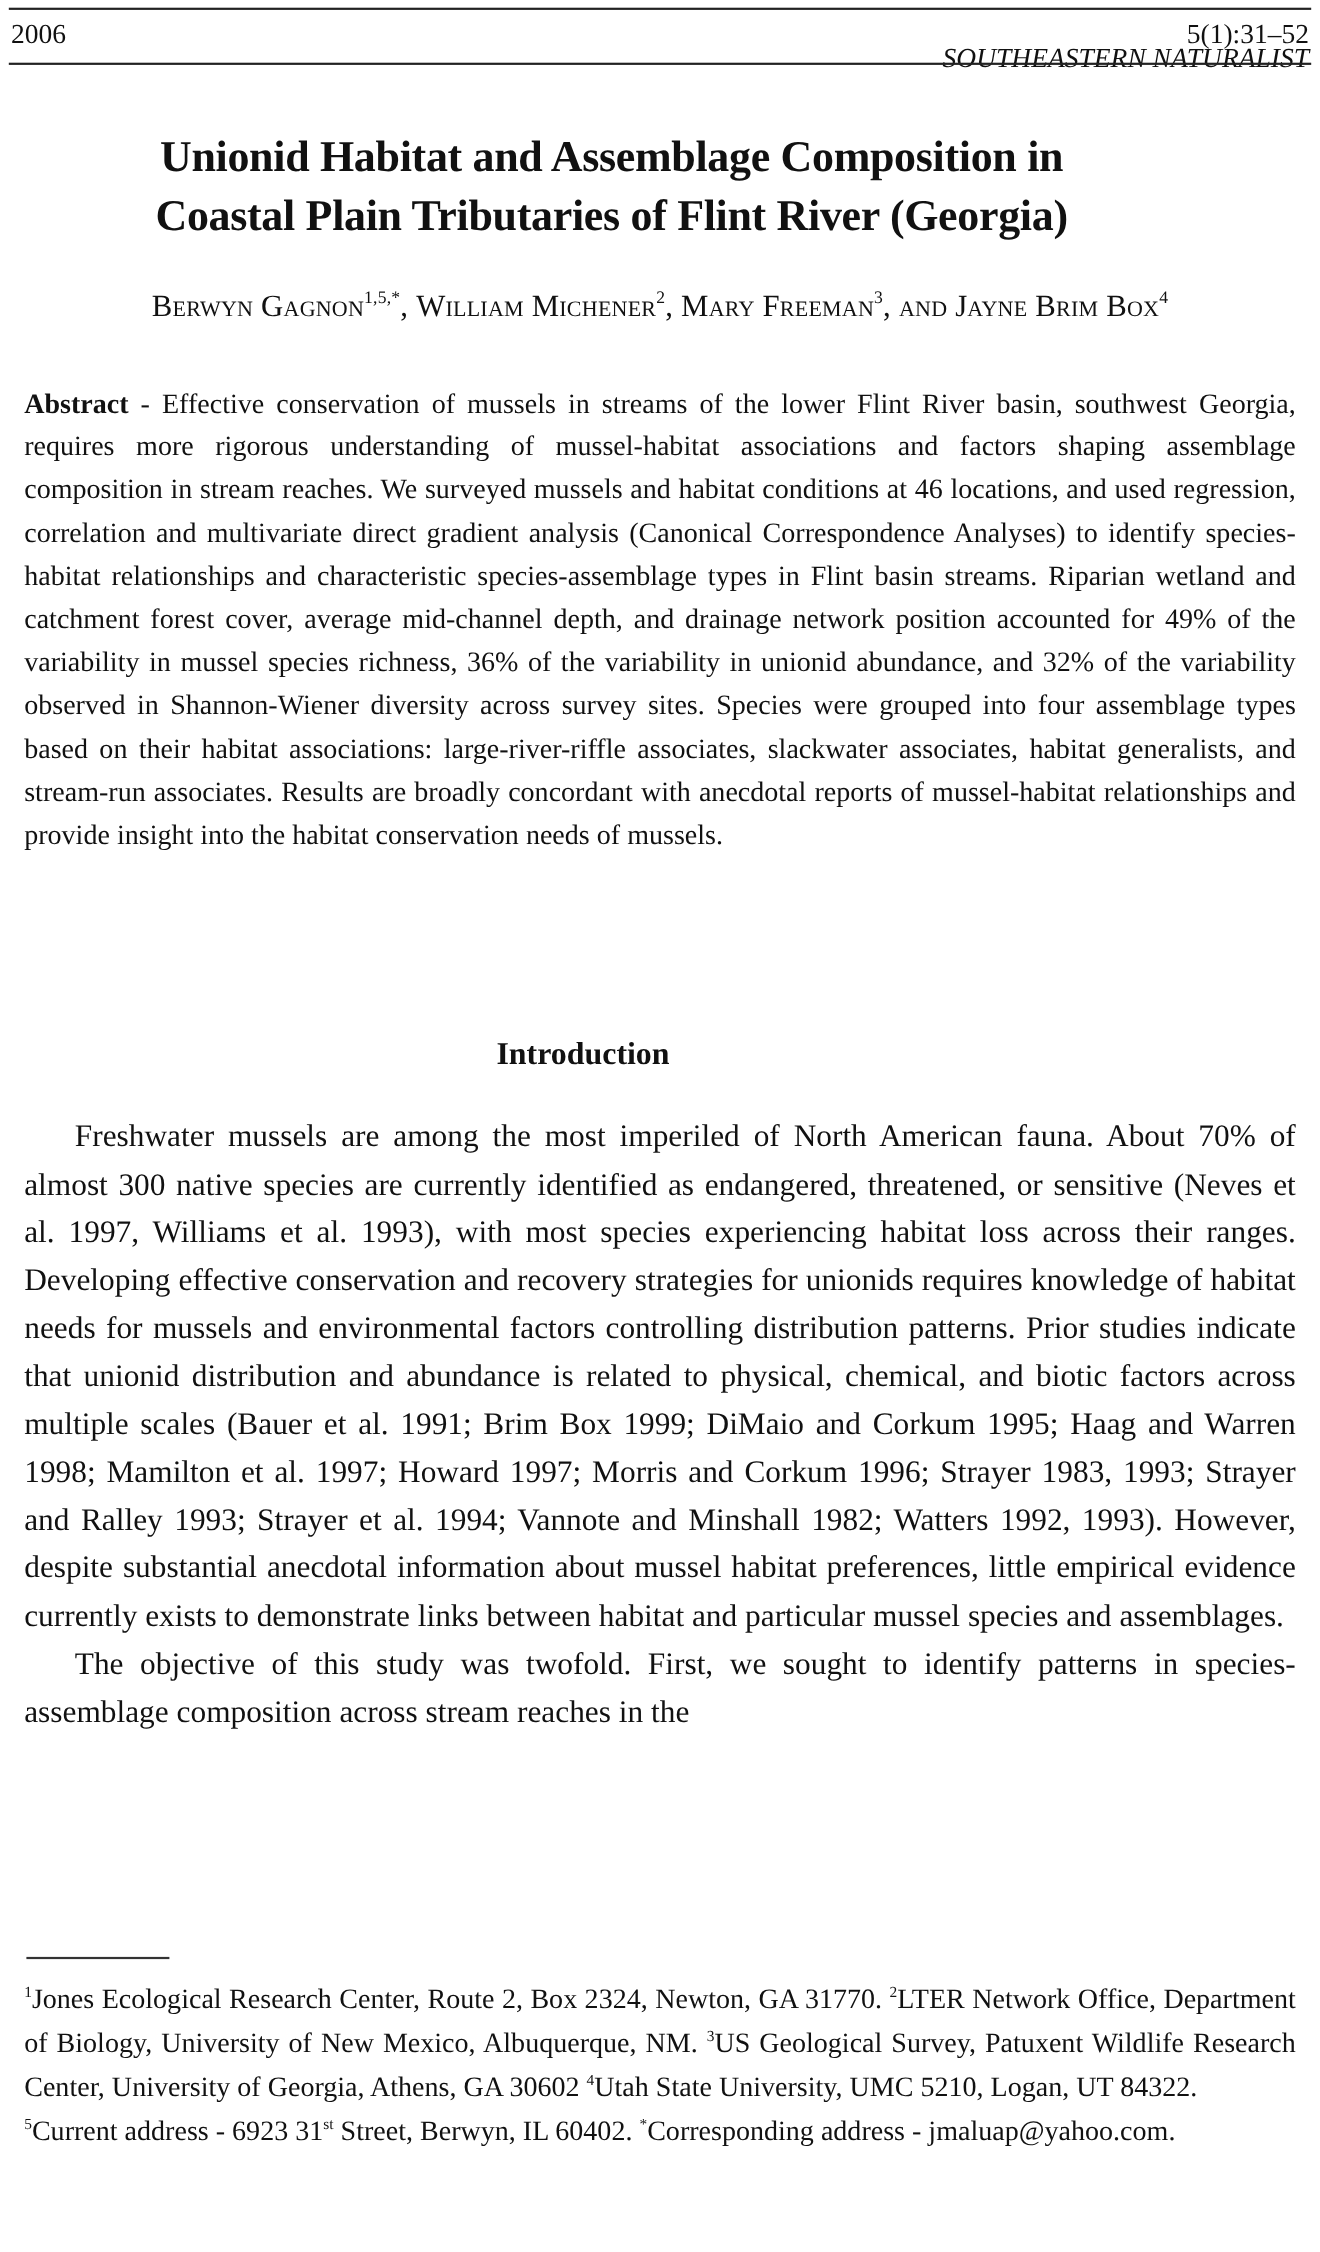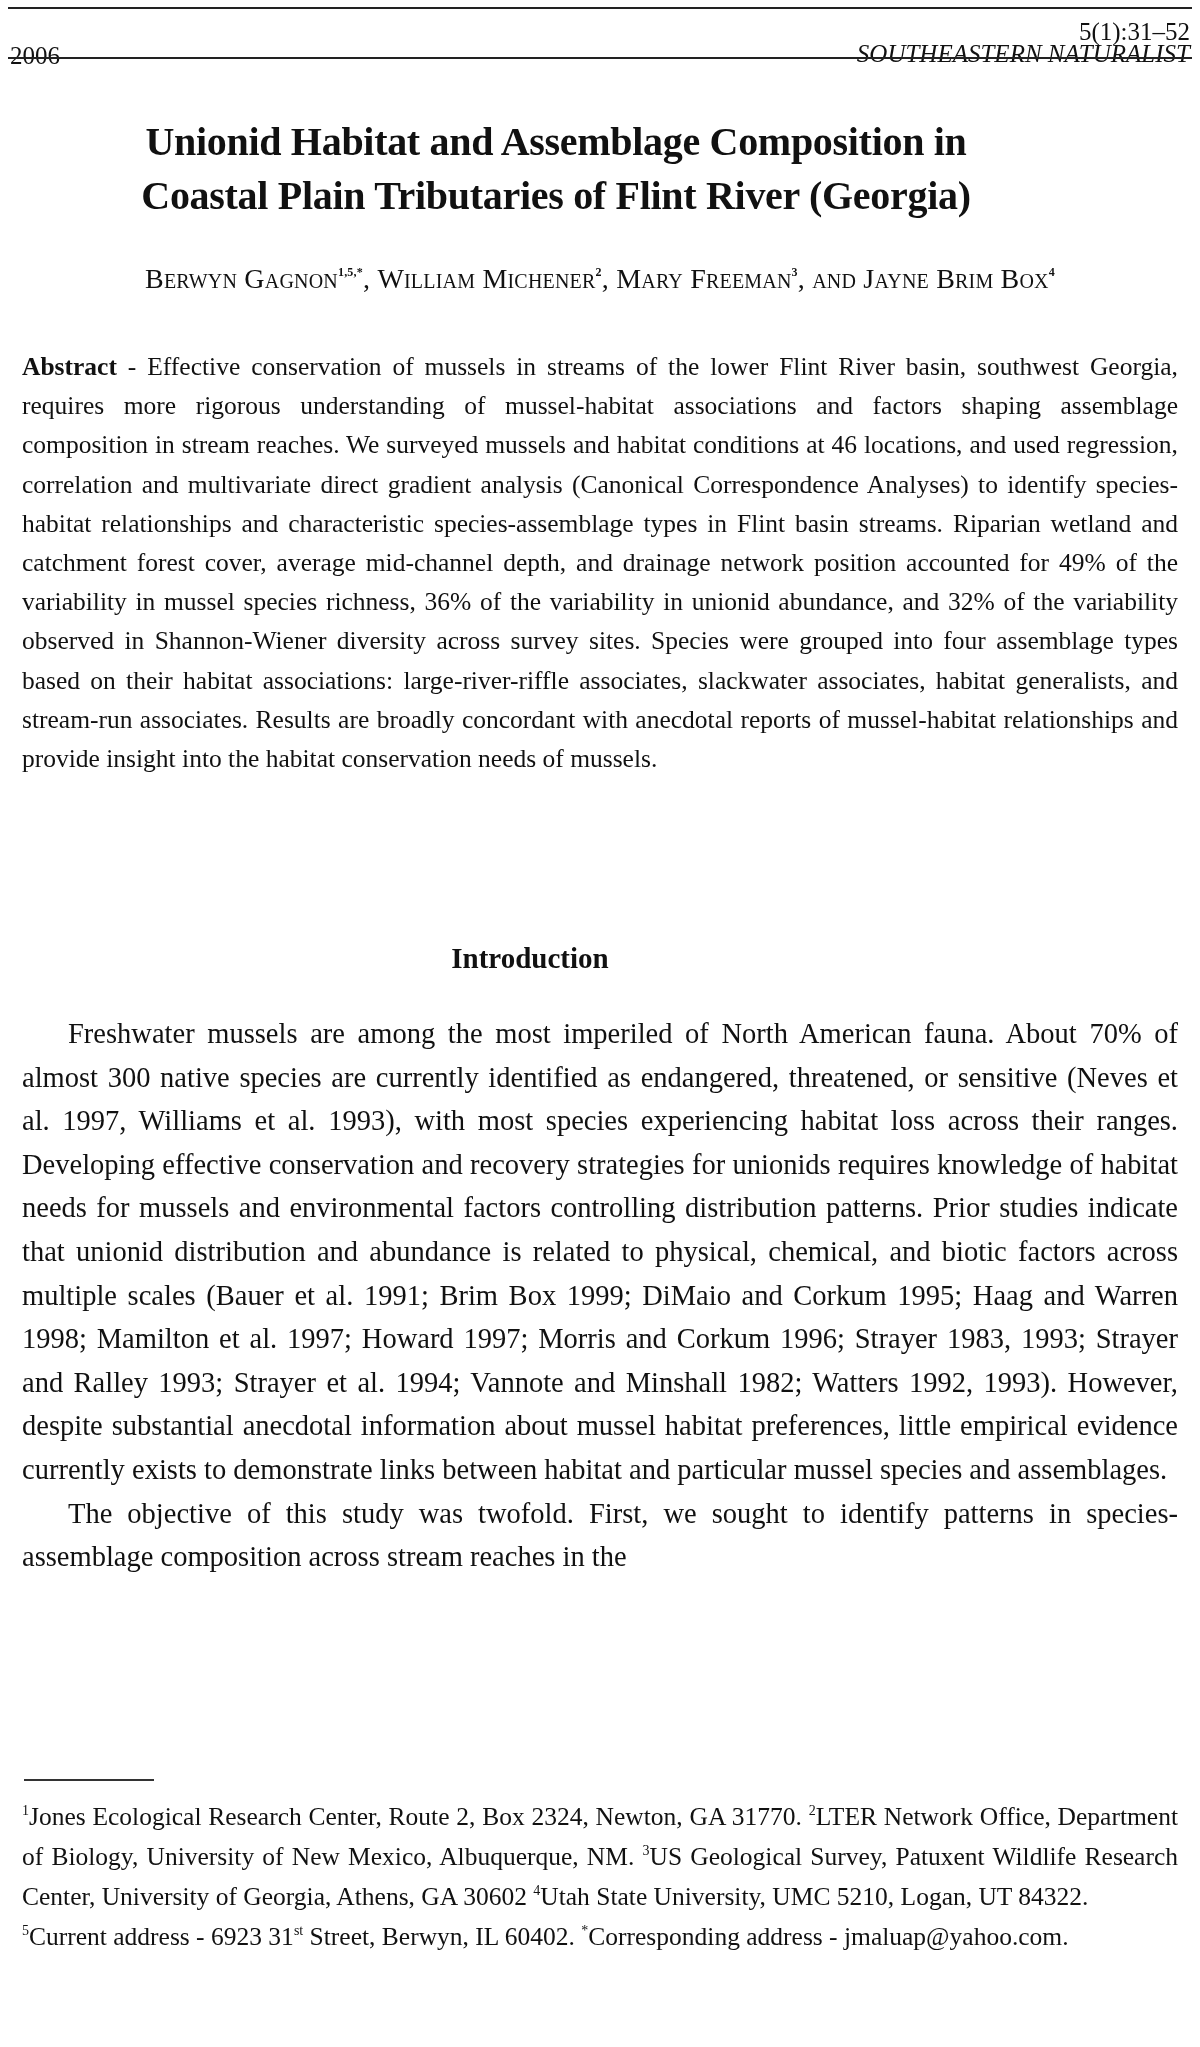--- a/index.html
+++ b/index.html
@@ -3,33 +3,33 @@
 <meta charset="utf-8">
 <style>
   html, body { margin: 0; padding: 0; background: #ffffff; }
   body {
     width: 1200px; height: 2047px; overflow: hidden; position: relative;
     font-family: "Liberation Serif", "DejaVu Serif", serif; color: #111;
   }
   .page { position: absolute; left: 0; top: 0; width: 1200px; height: 2047px; }
   .rule { position: absolute; left: 8px; width: 1184px; height: 2px; background: #222; }
   .hdr { position: absolute; top: 14px; left: 10px; right: 10px; height: 36px; font-size: 25px; }
-  .hdr .l { position: absolute; left: 0; top: 4px; margin-top: 24px; }
+  .hdr .l { position: absolute; left: 0; top: 4px; }
   .hdr .c { position: absolute; left: 0; right: 0; text-align: right; top: 4px; font-style: italic; margin-top: 22px; }
   .hdr .r { position: absolute; right: 0; top: 4px; }
   .title {
     position: absolute; top: 115px; left: 0; width: 1112px; text-align: center;
     font-weight: bold; font-size: 40px; line-height: 54px; letter-spacing: -0.3px;
   }
   .authors {
     position: absolute; top: 263px; left: 0; width: 1200px; text-align: center;
     font-size: 28px; letter-spacing: 0.2px;
   }
   .authors .sc { font-variant: small-caps; }
-  .authors sup { font-size: 12px; vertical-align: 12px; line-height: 0; font-weight: bold; }
+  .authors sup { font-size: 16px; vertical-align: 12px; line-height: 0; }
   .abstract, .body-text, .footnotes {
     position: absolute; left: 22px; width: 1156px; text-align: justify;
   }
   .abstract { top: 347px; font-size: 25.5px; line-height: 39.2px; }
   .abstract .lbl { font-weight: bold; }
   .section-heading {
     position: absolute; top: 942px; left: 0; width: 1060px; text-align: center;
     font-weight: bold; font-size: 29px;
   }
   .body-text { top: 1012px; font-size: 28.5px; line-height: 43.6px; }

